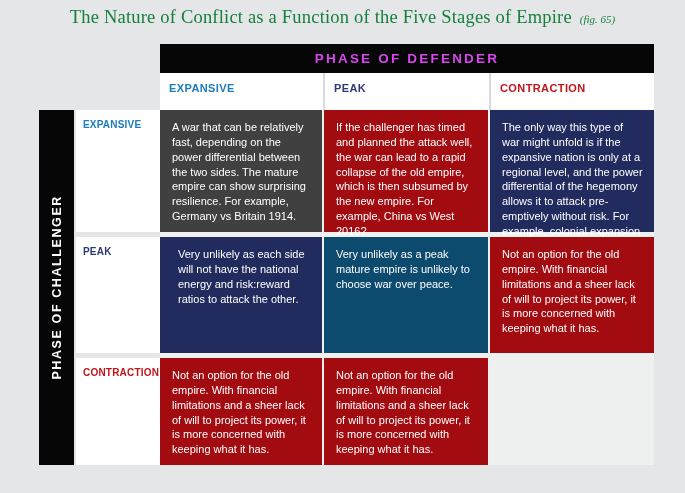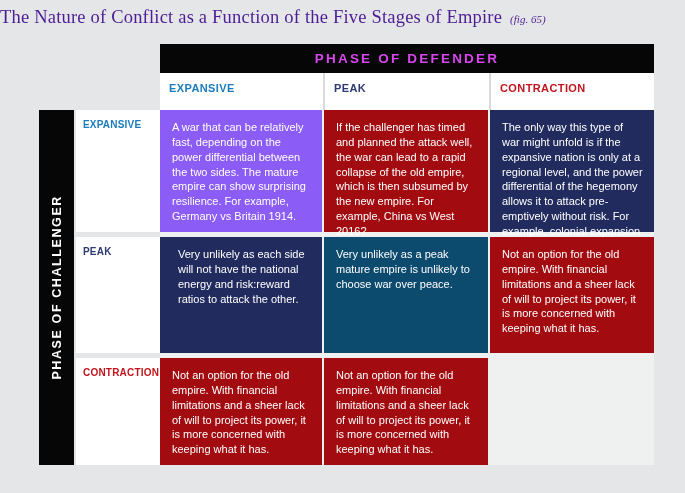--- a/index.html
+++ b/index.html
@@ -8,23 +8,23 @@
     background: #e5e6e7;
     font-family: "Liberation Sans", sans-serif;
     overflow: hidden;
     position: relative;
   }
   .page { position: absolute; inset: 0; width: 685px; height: 493px; }
 
   
   .title-wrap {
     position: absolute; left: 0; top: 7px; width: 685px;
-    text-align: left;
+    text-align: center;
     font-family: "Liberation Serif", serif;
-    color: #4c1d95;
+    color: #15803d;
   }
   .title-main { font-size: 18.5px; font-weight: 400; letter-spacing: 0.2px; }
   .title-fig  { font-size: 11px; font-style: italic; margin-left: 4px; }
 
   
   .defender-bar {
     position: absolute; left: 160px; top: 44px; width: 494px; height: 29px;
     background: #060606; color: #d946ef;
     display: flex; align-items: center; justify-content: center;
     font-size: 13.5px; font-weight: 700; letter-spacing: 2.2px;
@@ -110,21 +110,21 @@
 
   <div class="rowlabels">
     <div class="rl" style="color: rgb(27, 124, 189);">EXPANSIVE</div>
     <div class="rl" style="color: rgb(45, 58, 115);">PEAK</div>
     <div class="rl" style="color: rgb(194, 20, 28);">CONTRACTION</div>
   </div>
 
   <div class="grid-backing"></div>
 
   <div class="grid">
-    <div class="cell" style="background: #8b5cf6;">A war that can be relatively fast, depending on the power differential between the two sides. The mature empire can show surprising resilience. For example, Germany vs Britain 1914.</div>
+    <div class="cell" style="background: #404040;">A war that can be relatively fast, depending on the power differential between the two sides. The mature empire can show surprising resilience. For example, Germany vs Britain 1914.</div>
     <div class="cell" style="background: rgb(162, 11, 16);">If the challenger has timed and planned the attack well, the war can lead to a rapid collapse of the old empire, which is then subsumed by the new empire. For example, China vs West 2016?</div>
     <div class="cell" style="background: rgb(33, 43, 94);">The only way this type of war might unfold is if the expansive nation is only at a regional level, and the power differential of the hegemony allows it to attack pre-emptively without risk. For example, colonial expansion at the end of the nineteenth-century, the US in Iraq and Afghanistan.</div>
     <div class="cell" style="background: rgb(33, 43, 94); padding-left: 18px;">Very unlikely as each side will not have the national energy and risk:reward ratios to attack the other.</div>
     <div class="cell" style="background: #0c4a6e;">Very unlikely as a peak mature empire is unlikely to choose war over peace.</div>
     <div class="cell" style="background: rgb(162, 11, 16);">Not an option for the old empire. With financial limitations and a sheer lack of will to project its power, it is more concerned with keeping what it has.</div>
     <div class="cell" style="background: rgb(162, 11, 16);">Not an option for the old empire. With financial limitations and a sheer lack of will to project its power, it is more concerned with keeping what it has.</div>
     <div class="cell" style="background: rgb(162, 11, 16);">Not an option for the old empire. With financial limitations and a sheer lack of will to project its power, it is more concerned with keeping what it has.</div>
   </div>
 
 </div>

